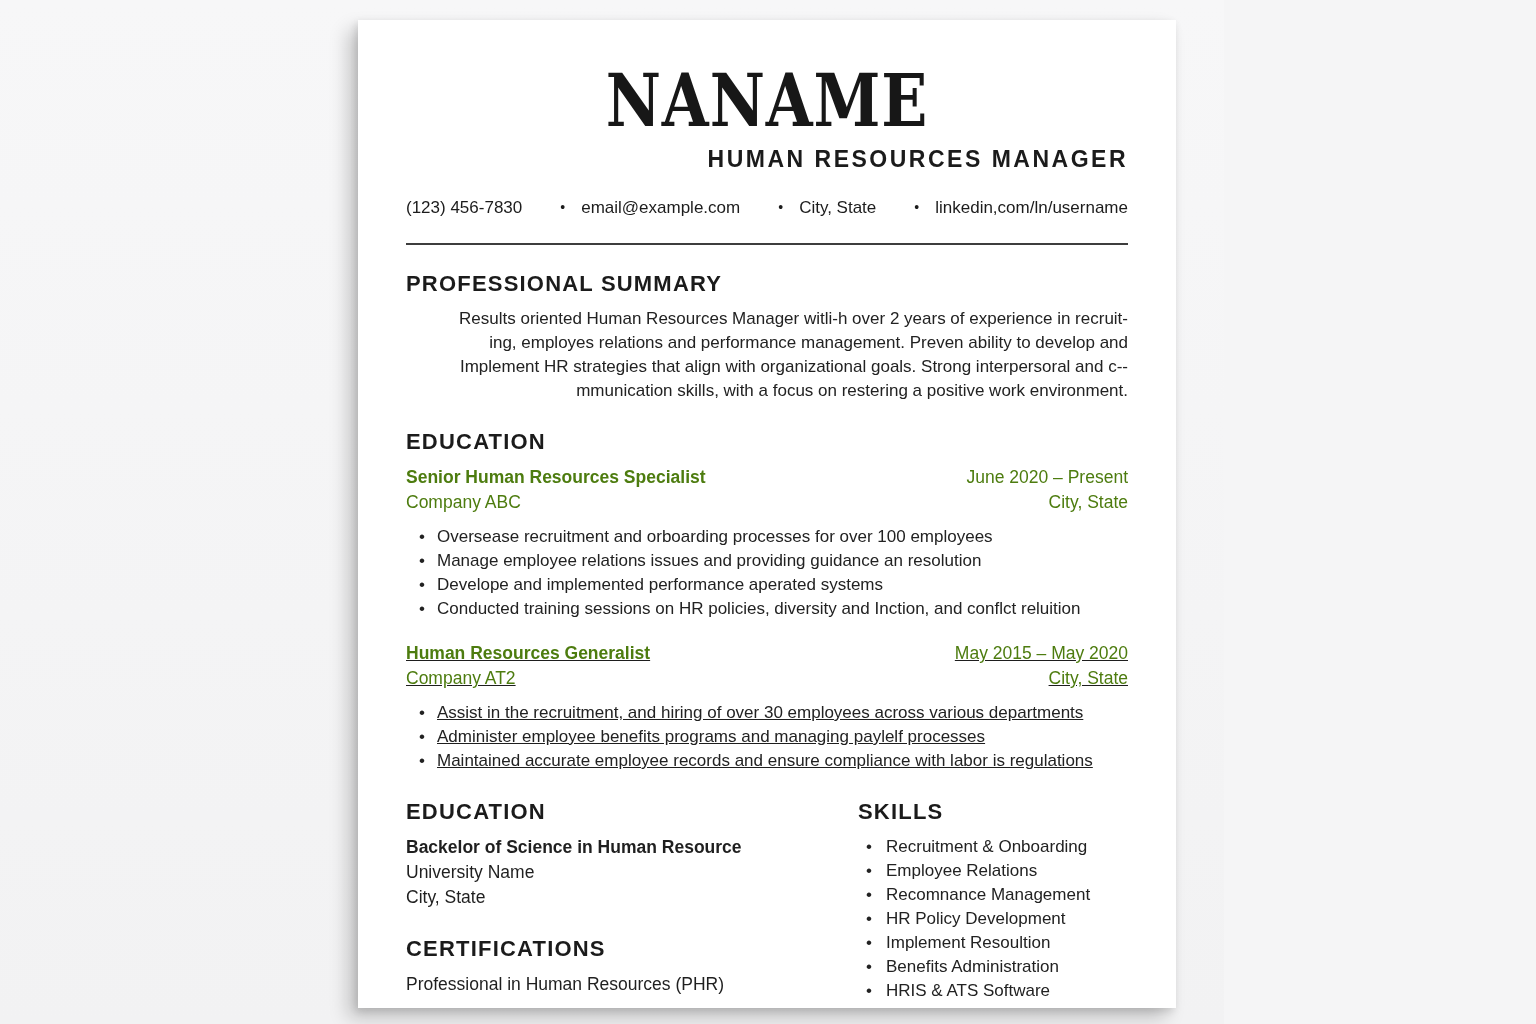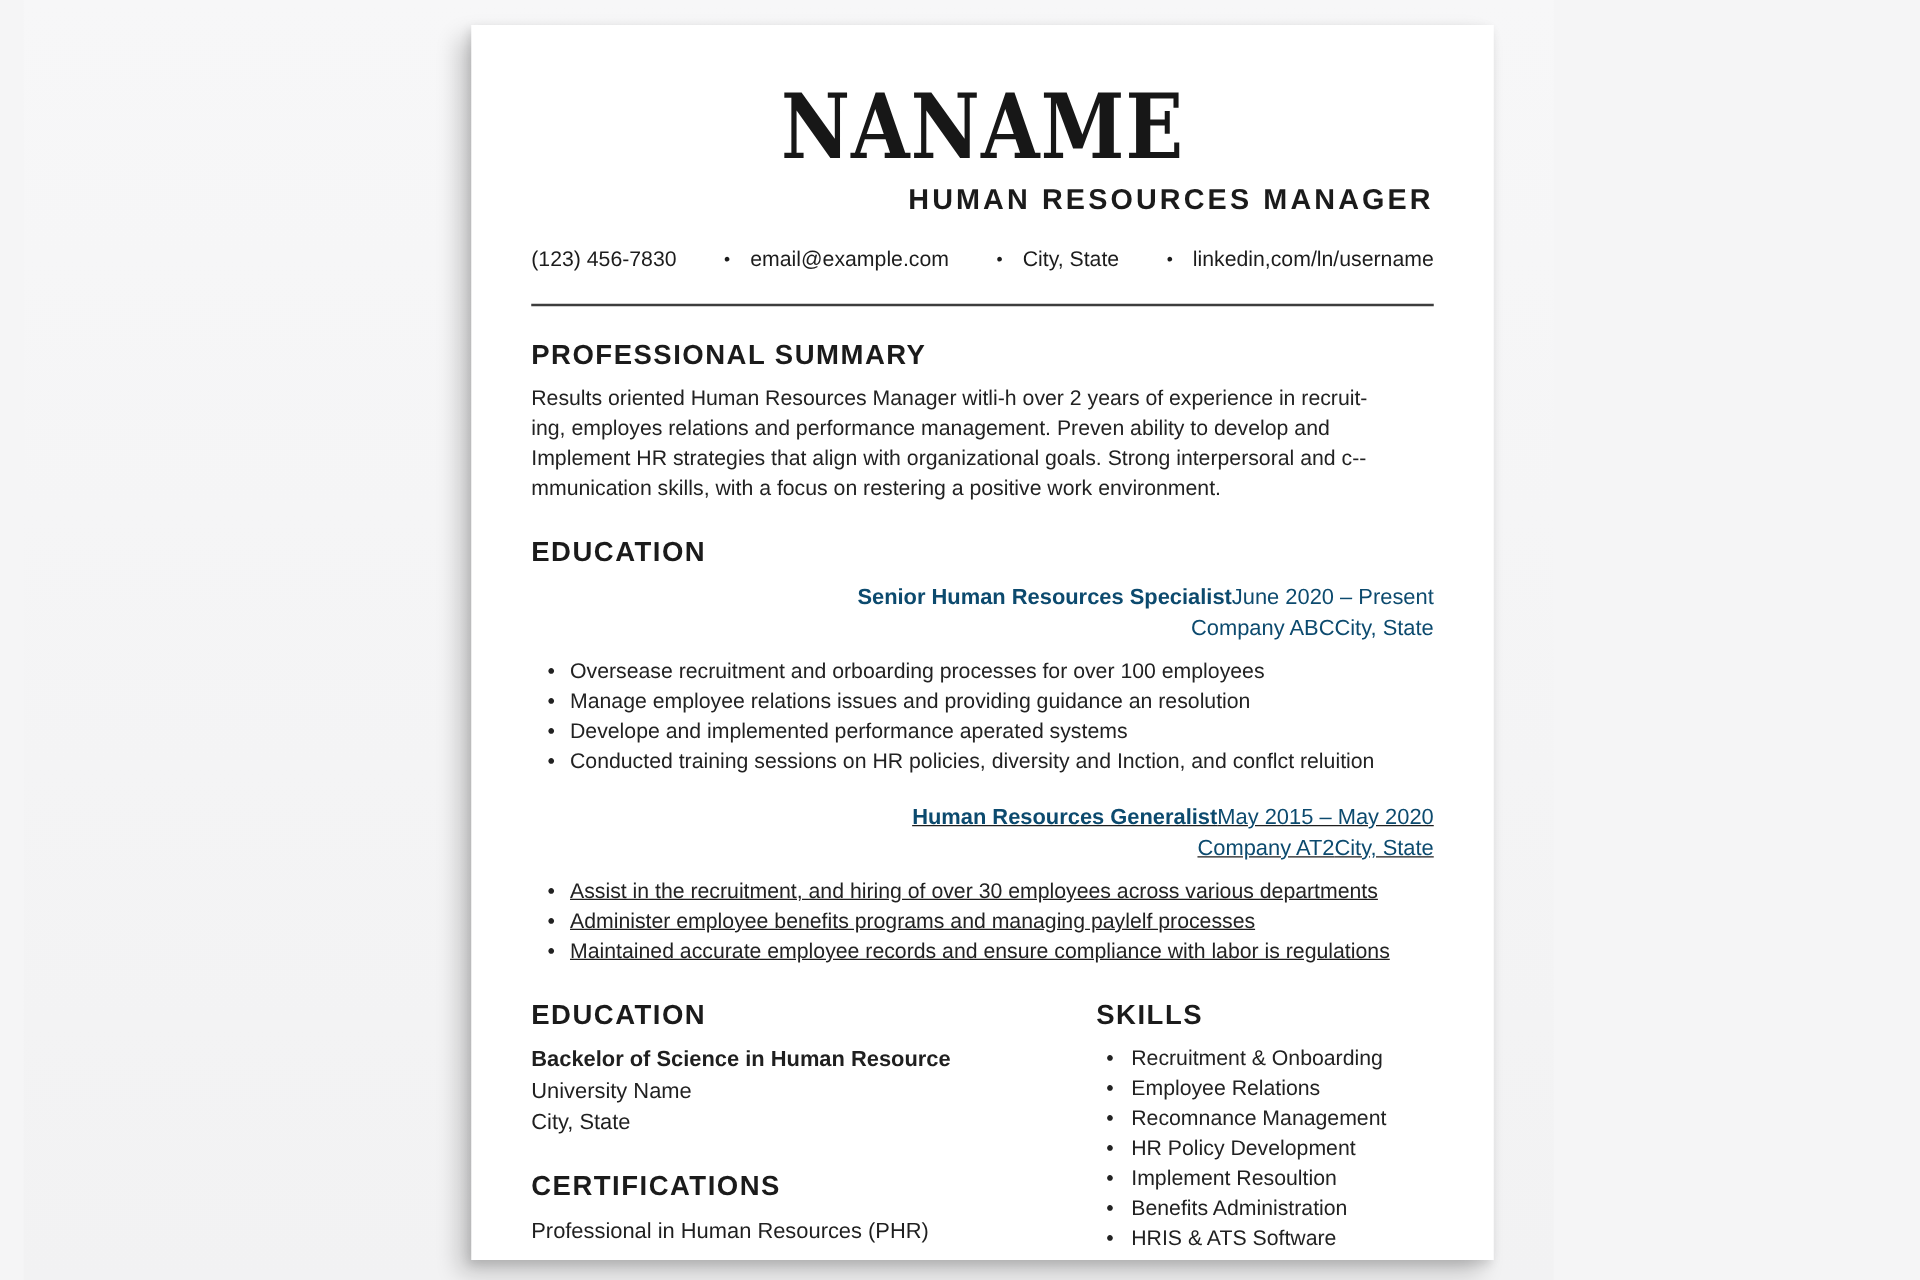--- a/index.html
+++ b/index.html
@@ -7,21 +7,20 @@
     width: 1536px; height: 1024px;
     overflow: hidden;
     background: #f5f5f6;
     font-family: "Liberation Sans", sans-serif;
     color: #1e1e1e;
   }
   .canvas {
     position: relative;
     width: 1224px; height: 1024px;
     background: linear-gradient(180deg, #f7f7f8 0%, #f2f2f3 100%);
-    margin-left: 19px;
   }
   .page {
     position: absolute;
     left: 358px; top: 20px;
     width: 818px; height: 988px;
     box-sizing: border-box;
     background: #ffffff;
     padding: 40px 48px 30px 48px;
     box-shadow: -10px 10px 18px rgba(0,0,0,0.20), -2px 3px 8px rgba(0,0,0,0.12);
     overflow: hidden;
@@ -71,30 +70,30 @@
     height: 0;
   }
   h2.section-heading {
     margin: 26px 0 10px 0;
     font-size: 22px;
     font-weight: 700;
     letter-spacing: 1.2px;
     color: #1b1b1b;
   }
   .body-text { font-size: 17px; line-height: 24px; color: #222; }
-  .line { white-space: nowrap; }
+  .line { white-space: nowrap; text-align: right; }
   .job { margin-top: 2px; }
   .job + .job { margin-top: 20px; text-decoration: underline; }
   .row {
     display: flex;
-    justify-content: flex-end;
+    justify-content: space-between;
     align-items: baseline;
     font-size: 17.5px;
     line-height: 25px;
-    color: #0c4a6e;
+    color: #4d7c0f;
   }
   .job-title, .degree { font-weight: 700; }
   .bullets { margin-top: 10px; }
   .bullet {
     position: relative;
     padding-left: 31px;
     font-size: 17px;
     line-height: 24px;
     color: #222;
     white-space: nowrap;

